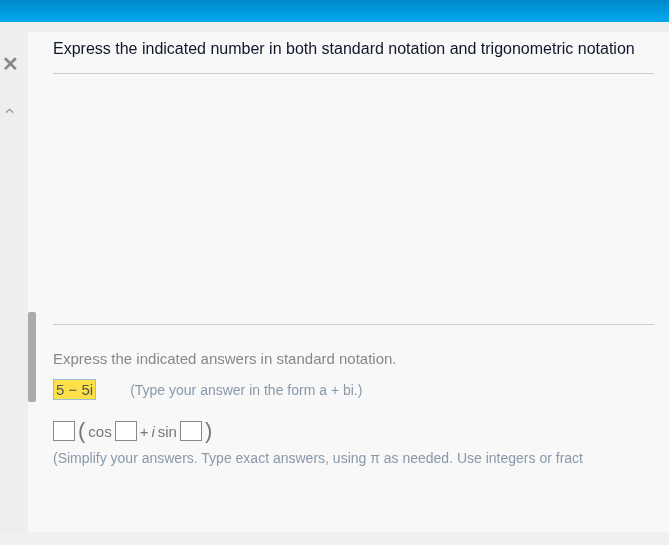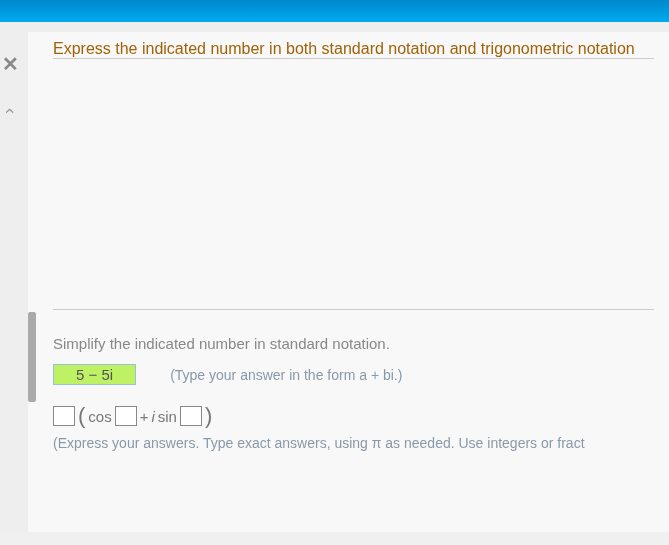--- a/index.html
+++ b/index.html
@@ -46,22 +46,23 @@
       cursor: pointer;
       transform: rotate(90deg);
     }
     .main-area {
       margin-left: 28px;
       padding: 8px 15px 15px 25px;
       background: #f8f8f8;
       min-height: 500px;
     }
     .question-header {
-      color: #a16207;
+      color: #0f172a;
       font-size: 16px;
+      margin-bottom: 15px;
       white-space: nowrap;
       overflow: hidden;
     }
     .divider-top {
       border-top: 1px solid #cccccc;
       margin-bottom: 250px;
     }
     .scroll-indicator {
       position: absolute;
       left: 28px;
@@ -81,22 +82,22 @@
       margin-bottom: 12px;
     }
     .answer-line {
       display: flex;
       align-items: baseline;
       gap: 6px;
       margin-bottom: 18px;
       font-size: 15px;
     }
     .answer-value {
-      background: #bef264;
-      padding: 1px 22px;
+      background: #fde047;
+      padding: 1px 2px;
       color: #555555;
       border: 1px solid #99c0d5;
       text-align: center;
     }
     .hint-text {
       color: #8899aa;
       font-size: 14px;
       margin-left: 28px;
     }
     .trig-line {
@@ -145,36 +146,36 @@
   <div class="main-area">
 
     <div class="question-header">Express the indicated number in both standard notation and trigonometric notation</div>
 
     <div class="divider-top"></div>
 
     <div class="scroll-indicator"></div>
 
     <div class="divider-mid"></div>
 
-    <div class="prompt-text">Simplify the indicated number in standard notation.</div>
+    <div class="prompt-text">Express the indicated answers in standard notation.</div>
 
     <div class="answer-line">
       <span class="answer-value">5 − 5i</span>
       <span class="hint-text">(Type your answer in the form a + bi.)</span>
     </div>
 
 
     <div class="trig-line">
       <span class="input-box"></span>
       <span class="paren">(</span>
       <span>cos</span>
       <span class="input-box"></span>
       <span>+</span>
       <span class="italic-i">i</span>
       <span>sin</span>
       <span class="input-box"></span>
       <span class="paren">)</span>
     </div>
 
-    <div class="simplify-hint">(Express your answers. Type exact answers, using π as needed. Use integers or fract</div>
+    <div class="simplify-hint">(Simplify your answers. Type exact answers, using π as needed. Use integers or fract</div>
 
   </div>
 </div>
 
 </body></html>

